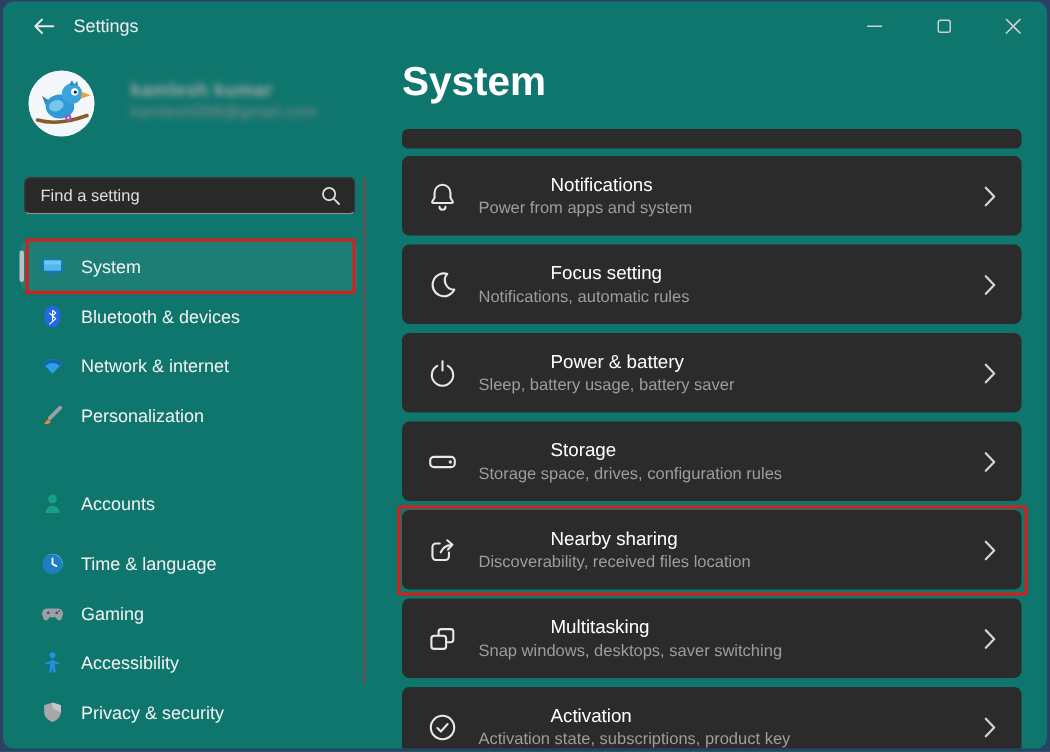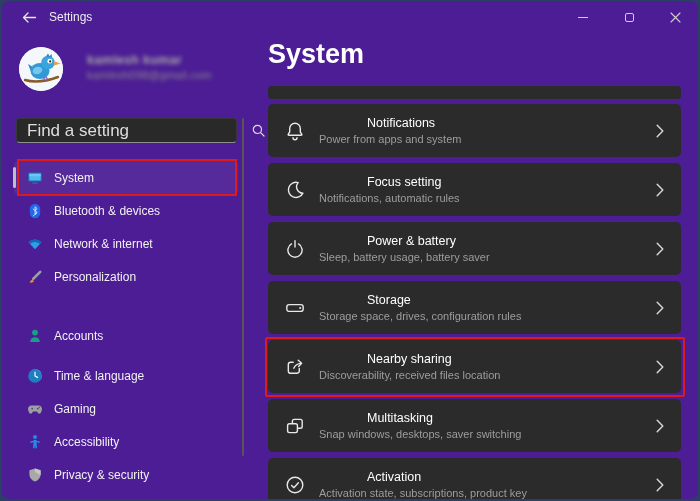--- a/index.html
+++ b/index.html
@@ -1,36 +1,36 @@
 <!DOCTYPE html>
 <html><head>
 <meta charset="utf-8">
 <style>
   * { margin:0; padding:0; box-sizing:border-box; }
   html,body { width:700px; height:501px; }
   body { background:#2c4065; font-family:"Liberation Sans", sans-serif; overflow:hidden; position:relative; }
-  .window { position:absolute; left:2px; right:2px; top:1px; bottom:2px; background:#4c1d95; border-radius:7px; overflow:hidden; }
+  .window { position:absolute; left:2px; right:2px; top:1px; bottom:2px; background:#0f766e; border-radius:7px; overflow:hidden; }
 
   
   .titlebar { position:absolute; left:0; top:0; right:0; height:32px; }
   .back-btn { position:absolute; left:14px; top:4px; width:26px; height:24px; display:flex; align-items:center; justify-content:center; border-radius:4px; }
   .tb-title { position:absolute; left:47px; top:0; line-height:32px; font-size:12px; color:#ececec; }
   .win-controls { position:absolute; right:0; top:0; height:32px; display:flex; }
   .wc { width:46px; height:32px; display:flex; align-items:center; justify-content:center; }
   .wc-min { width:10px; height:1px; background:#cfcfcf; }
   .wc-max { width:9px; height:9px; border:1px solid #cfcfcf; border-radius:2px; }
 
   
   .avatar { position:absolute; left:17px; top:46px; width:44px; height:44px; border-radius:50%; background:#f4f7f9; overflow:hidden; }
   .p-name { position:absolute; left:85px; top:52px; font-size:12.5px; font-weight:700; color:#a9a9a9; filter:blur(2.3px); letter-spacing:.3px; }
   .p-email { position:absolute; left:85px; top:68px; font-size:11px; color:#8d8d8d; filter:blur(2.3px); letter-spacing:.2px; }
 
   
   .search { position:absolute; left:14px; top:117px; width:221px; height:25px; background:#292929; border:1px solid #383838; border-bottom:1px solid #8f8f8f; border-radius:4px; display:flex; align-items:center; }
-  .search input { flex:1; background:transparent; border:none; outline:none; color:#e4e4e4; font-size:17px; padding:0 4px 0 10px; font-family:"Liberation Sans", sans-serif; }
+  .search input { flex:1; background:transparent; border:none; outline:none; color:#e4e4e4; font-size:11px; padding:0 4px 0 10px; font-family:"Liberation Sans", sans-serif; }
   .search input::placeholder { color:#dedede; opacity:1; }
   .search .mag { margin-right:9px; display:flex; }
 
   
   .nav-item { position:absolute; left:12px; width:224px; height:33px; display:flex; align-items:center; border-radius:4px; }
   .nav-item.selected { background:rgba(255,255,255,0.06); }
   .nav-ic { margin-left:13px; width:16px; height:16px; display:flex; }
   .nav-label { margin-left:11px; font-size:12px; color:#f1f1f1; white-space:nowrap; }
   .accent-pill { position:absolute; left:11px; top:166px; width:3px; height:21px; border-radius:2px; background:#b9c0c7; }
   .side-scroll { position:absolute; left:240px; top:117px; width:2px; height:338px; background:#565656; border-radius:1px; }

